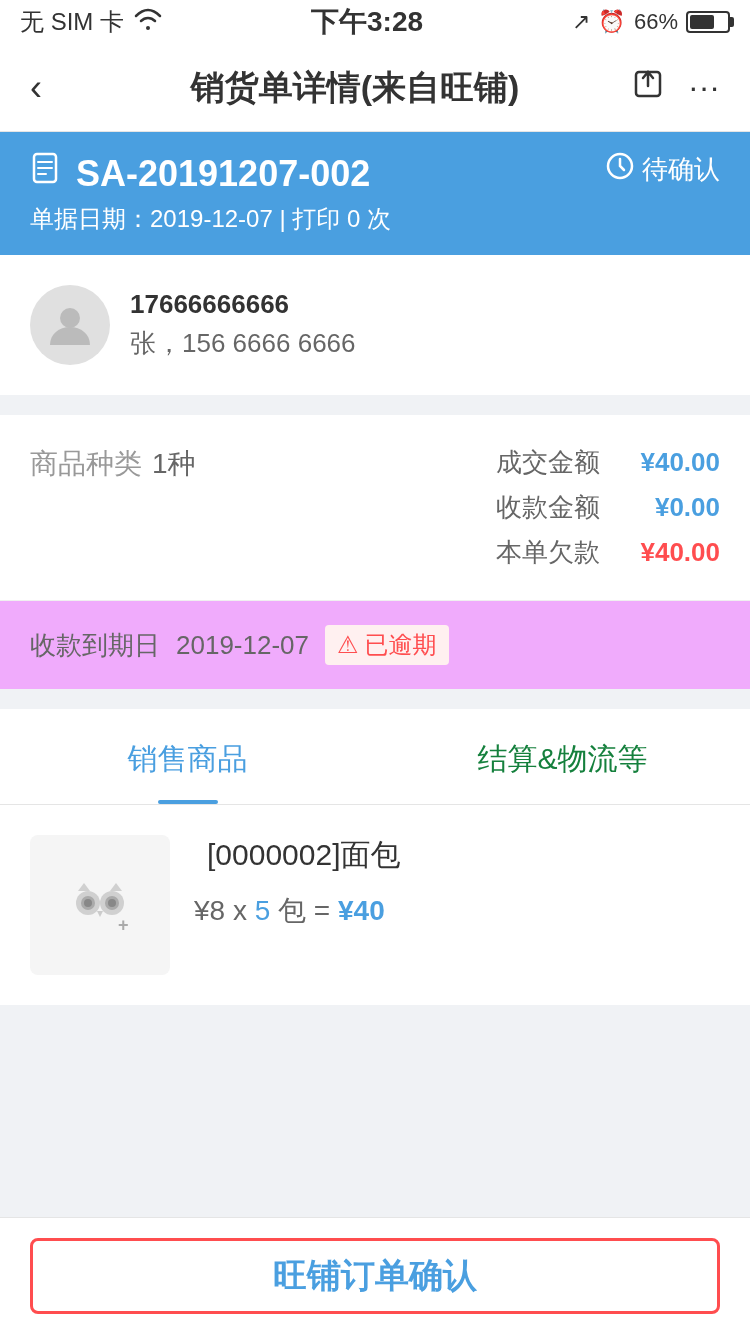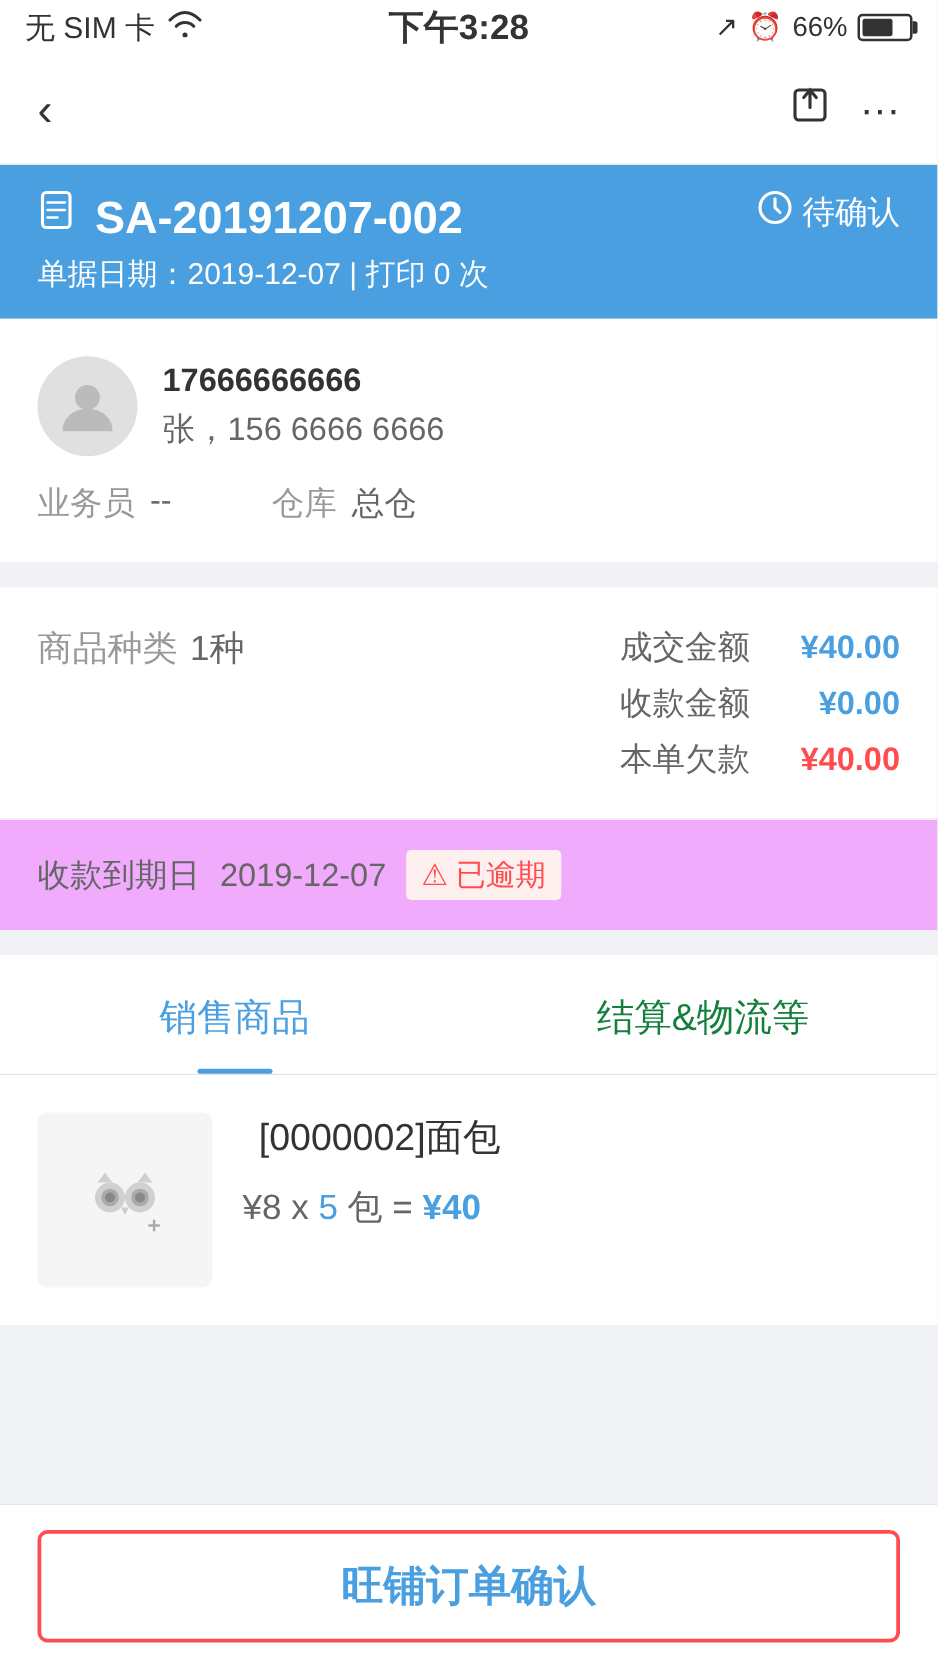--- a/index.html
+++ b/index.html
@@ -354,21 +354,21 @@
     .bottom-bar {
       position: fixed;
       bottom: 0;
       width: 750px;
       background: #fff;
       padding: 20px 30px;
       border-top: 1px solid #e5e5e5;
     }
     .confirm-btn {
       width: 100%;
-      height: 90px;
+      height: 76px;
       border: 3px solid #ff4d4f;
       border-radius: 8px;
       background: #fff;
       color: #4a9fe0;
       font-size: 34px;
       font-weight: 600;
       cursor: pointer;
       display: flex;
       align-items: center;
       justify-content: center;
@@ -394,20 +394,21 @@
     <span>⏰</span>
     <span>66%</span>
     <div class="battery-icon">
       <div class="battery-fill"></div>
     </div>
   </div>
 </div>
 
 <div class="nav-bar">
   <span class="nav-back">‹</span>
+  <span class="nav-title">销货单详情(来自旺铺)</span>
   <div class="nav-actions">
     <span class="nav-action-icon">
       <svg width="32" height="32" viewBox="0 0 32 32" fill="none">
         <rect x="4" y="4" width="24" height="24" rx="3" stroke="#333" stroke-width="2.5" fill="none"></rect>
         <path d="M16 4v14M11 10l5-6 5 6" stroke="#333" stroke-width="2.5" stroke-linecap="round" fill="none"></path>
       </svg>
     </span>
     <span class="nav-action-icon">···</span>
   </div>
 </div>
@@ -440,30 +441,20 @@
   <div class="customer-row">
     <div class="customer-avatar">
       <svg width="50" height="50" viewBox="0 0 50 50" fill="none">
         <circle cx="25" cy="18" r="10" fill="#bbb"></circle>
         <path d="M5 45c0-11 9-18 20-18s20 7 20 18" fill="#bbb"></path>
       </svg>
     </div>
     <div class="customer-info">
       <div class="customer-phone">17666666666</div>
       <div class="customer-name-phone">张，156 6666 6666</div>
-    </div>
-  </div>
-  <div class="customer-meta">
-    <div class="customer-meta-item">
-      <span class="meta-label">业务员</span>
-      <span>--</span>
-    </div>
-    <div class="customer-meta-item">
-      <span class="meta-label">仓库</span>
-      <span>总仓</span>
     </div>
   </div>
 </div>
 
 <div class="divider"></div>
 
 <div class="summary-section">
   <div class="summary-left">
     <span class="summary-label">商品种类</span>
     <span>1种</span>

